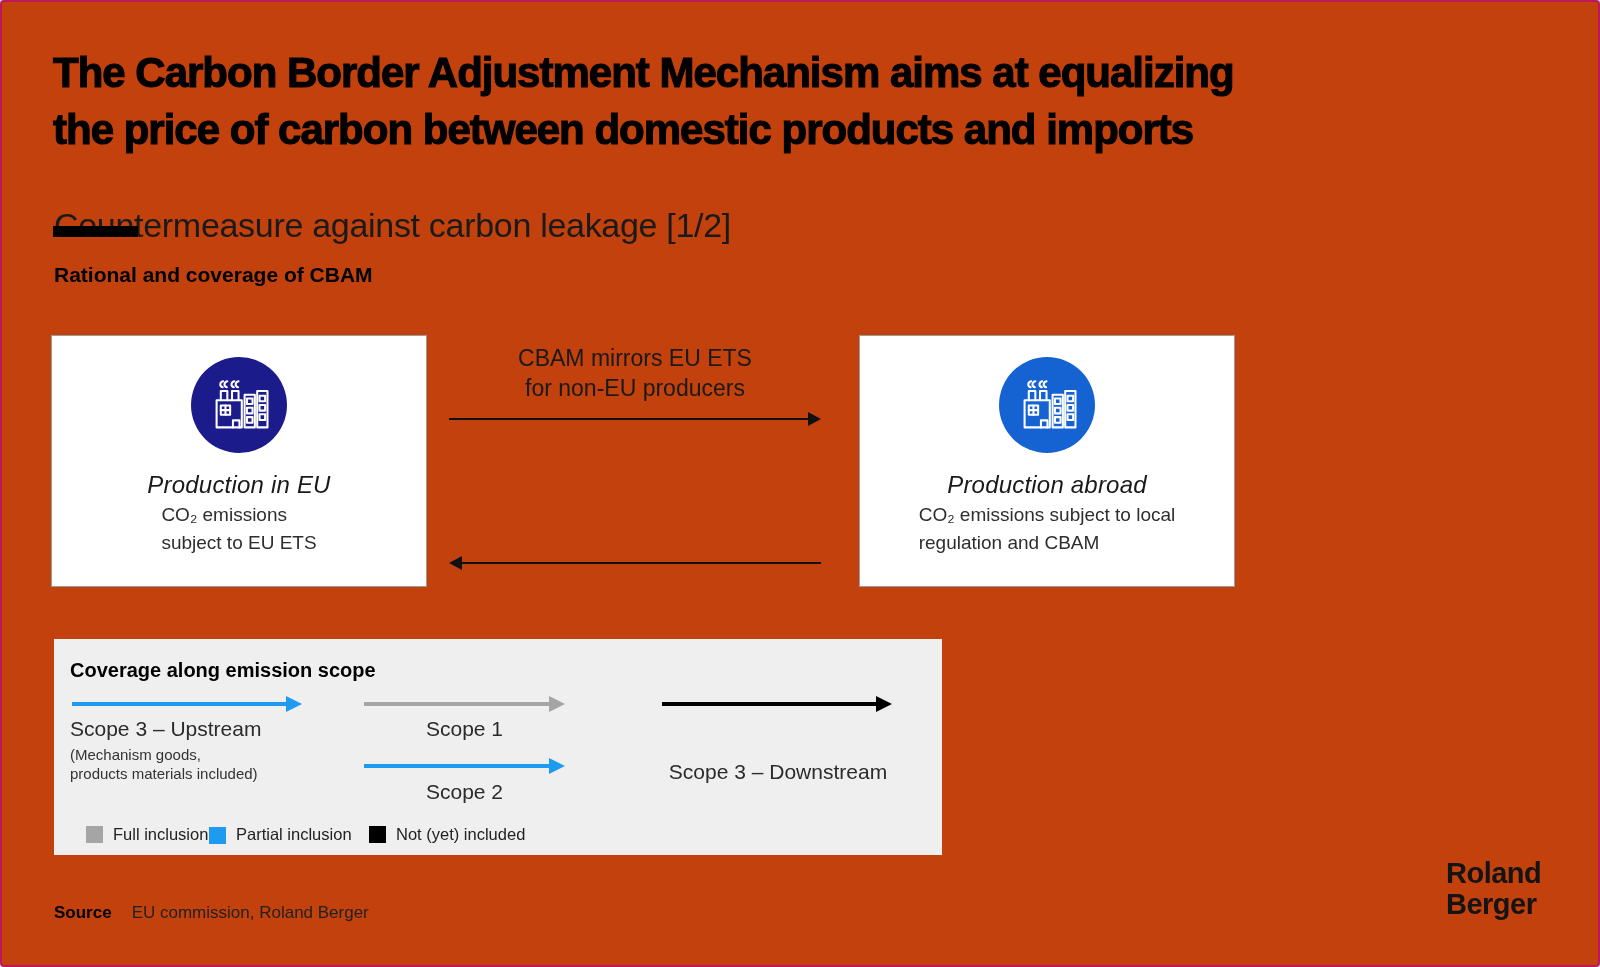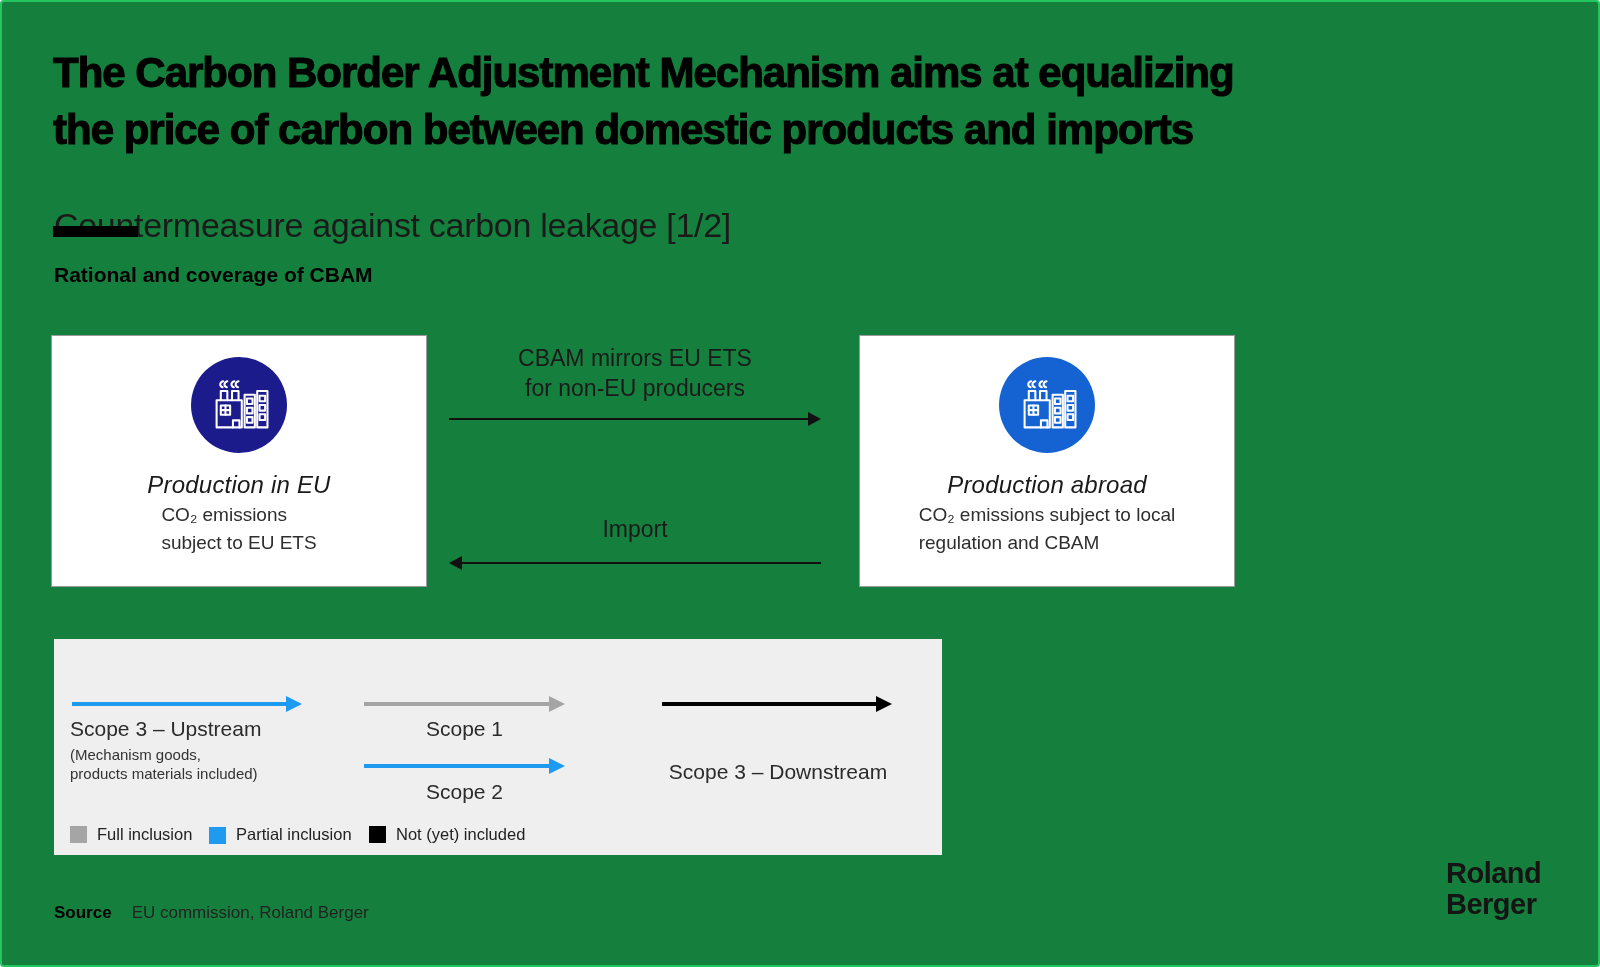--- a/index.html
+++ b/index.html
@@ -1,20 +1,20 @@
 <!DOCTYPE html>
 <html><head>
 <meta charset="utf-8">
 <style>
   * { margin:0; padding:0; box-sizing:border-box; }
   html,body { background:#e8e8e8; }
   body { font-family:"Liberation Sans", sans-serif; color:#111; }
   #canvas{
-    position:relative; width:1600px; height:967px; background:#15803d;
-    border:2px solid #22c55e; border-radius:4px; overflow:hidden;
+    position:relative; width:1600px; height:967px; background:#c2410c;
+    border:2px solid #be185d; border-radius:4px; overflow:hidden;
   }
   
   .title{
     position:absolute; left:51px; top:42px;
     font-size:42px; line-height:57px; font-weight:800; color:#000;
     letter-spacing:-1px; -webkit-text-stroke:1.1px #000;
   }
   .subtitle{
     position:absolute; left:52px; top:160px;
     font-size:34px; font-weight:400; color:#1a1a1a; letter-spacing:-0.3px;margin-top:44px;
@@ -88,21 +88,21 @@
   #arr-s3dn{ left:608px; top:57px; width:230px; }
   #arr-s2  { left:310px; top:119px; width:201px; }
   #lbl-s3up{ left:16px;  top:78px; }
   #lbl-s1  { left:310px; top:78px; width:201px; }
   #lbl-s3dn{ left:596px; top:78px; width:256px;margin-top:43px; }
   #lbl-s2  { left:310px; top:141px; width:201px; }
   .legend-item{
     position:absolute; top:186px; display:flex; align-items:center; gap:10px;
     font-size:16.5px; color:#222;
   }
-  #legend-full{ left:16px; } #legend-partial{ left:155px;align-items:flex-end; } #legend-not{ left:315px; }
+  #legend-full{ left:32px; } #legend-partial{ left:155px;align-items:flex-end; } #legend-not{ left:315px; }
   .legend-swatch{ width:17px; height:17px; flex:0 0 auto; }
   
   .source{ position:absolute; left:52px; top:901px; font-size:17px; color:#222; }
   .source .src-label{ font-weight:700; color:#000; margin-right:20px; }
   .logo{
     position:absolute; left:1444px; top:856px;
     font-size:29px; line-height:31px; font-weight:700; color:#141414;
     letter-spacing:-0.5px;
   }
 </style>
@@ -185,27 +185,27 @@
 
   <div class="arrow-label" id="cbam-label">
     <div>CBAM mirrors EU ETS</div>
     <div>for non-EU producers</div>
   </div>
   <div class="h-arrow thin right" id="cbam-arrow" style="--arrow-color: #111111;">
     <div class="line"></div>
     <div class="head"></div>
   </div>
 
-  <div class="arrow-label" id="import-label">Import</div>
   <div class="h-arrow thin left" id="import-arrow" style="--arrow-color: #111111;">
     <div class="line"></div>
     <div class="head"></div>
   </div>
 
   <div class="coverage-panel">
+    <div class="cov-heading">Coverage along emission scope</div>
 
     <div class="h-arrow thick right" id="arr-s3up" style="--arrow-color: #1E9BF0;">
       <div class="line"></div>
       <div class="head"></div>
     </div>
     <div class="scope-label" id="lbl-s3up">Scope 3 – Upstream</div>
     <div class="scope-note">
       <div>(Mechanism goods,</div>
       <div>products materials included)</div>
     </div>

